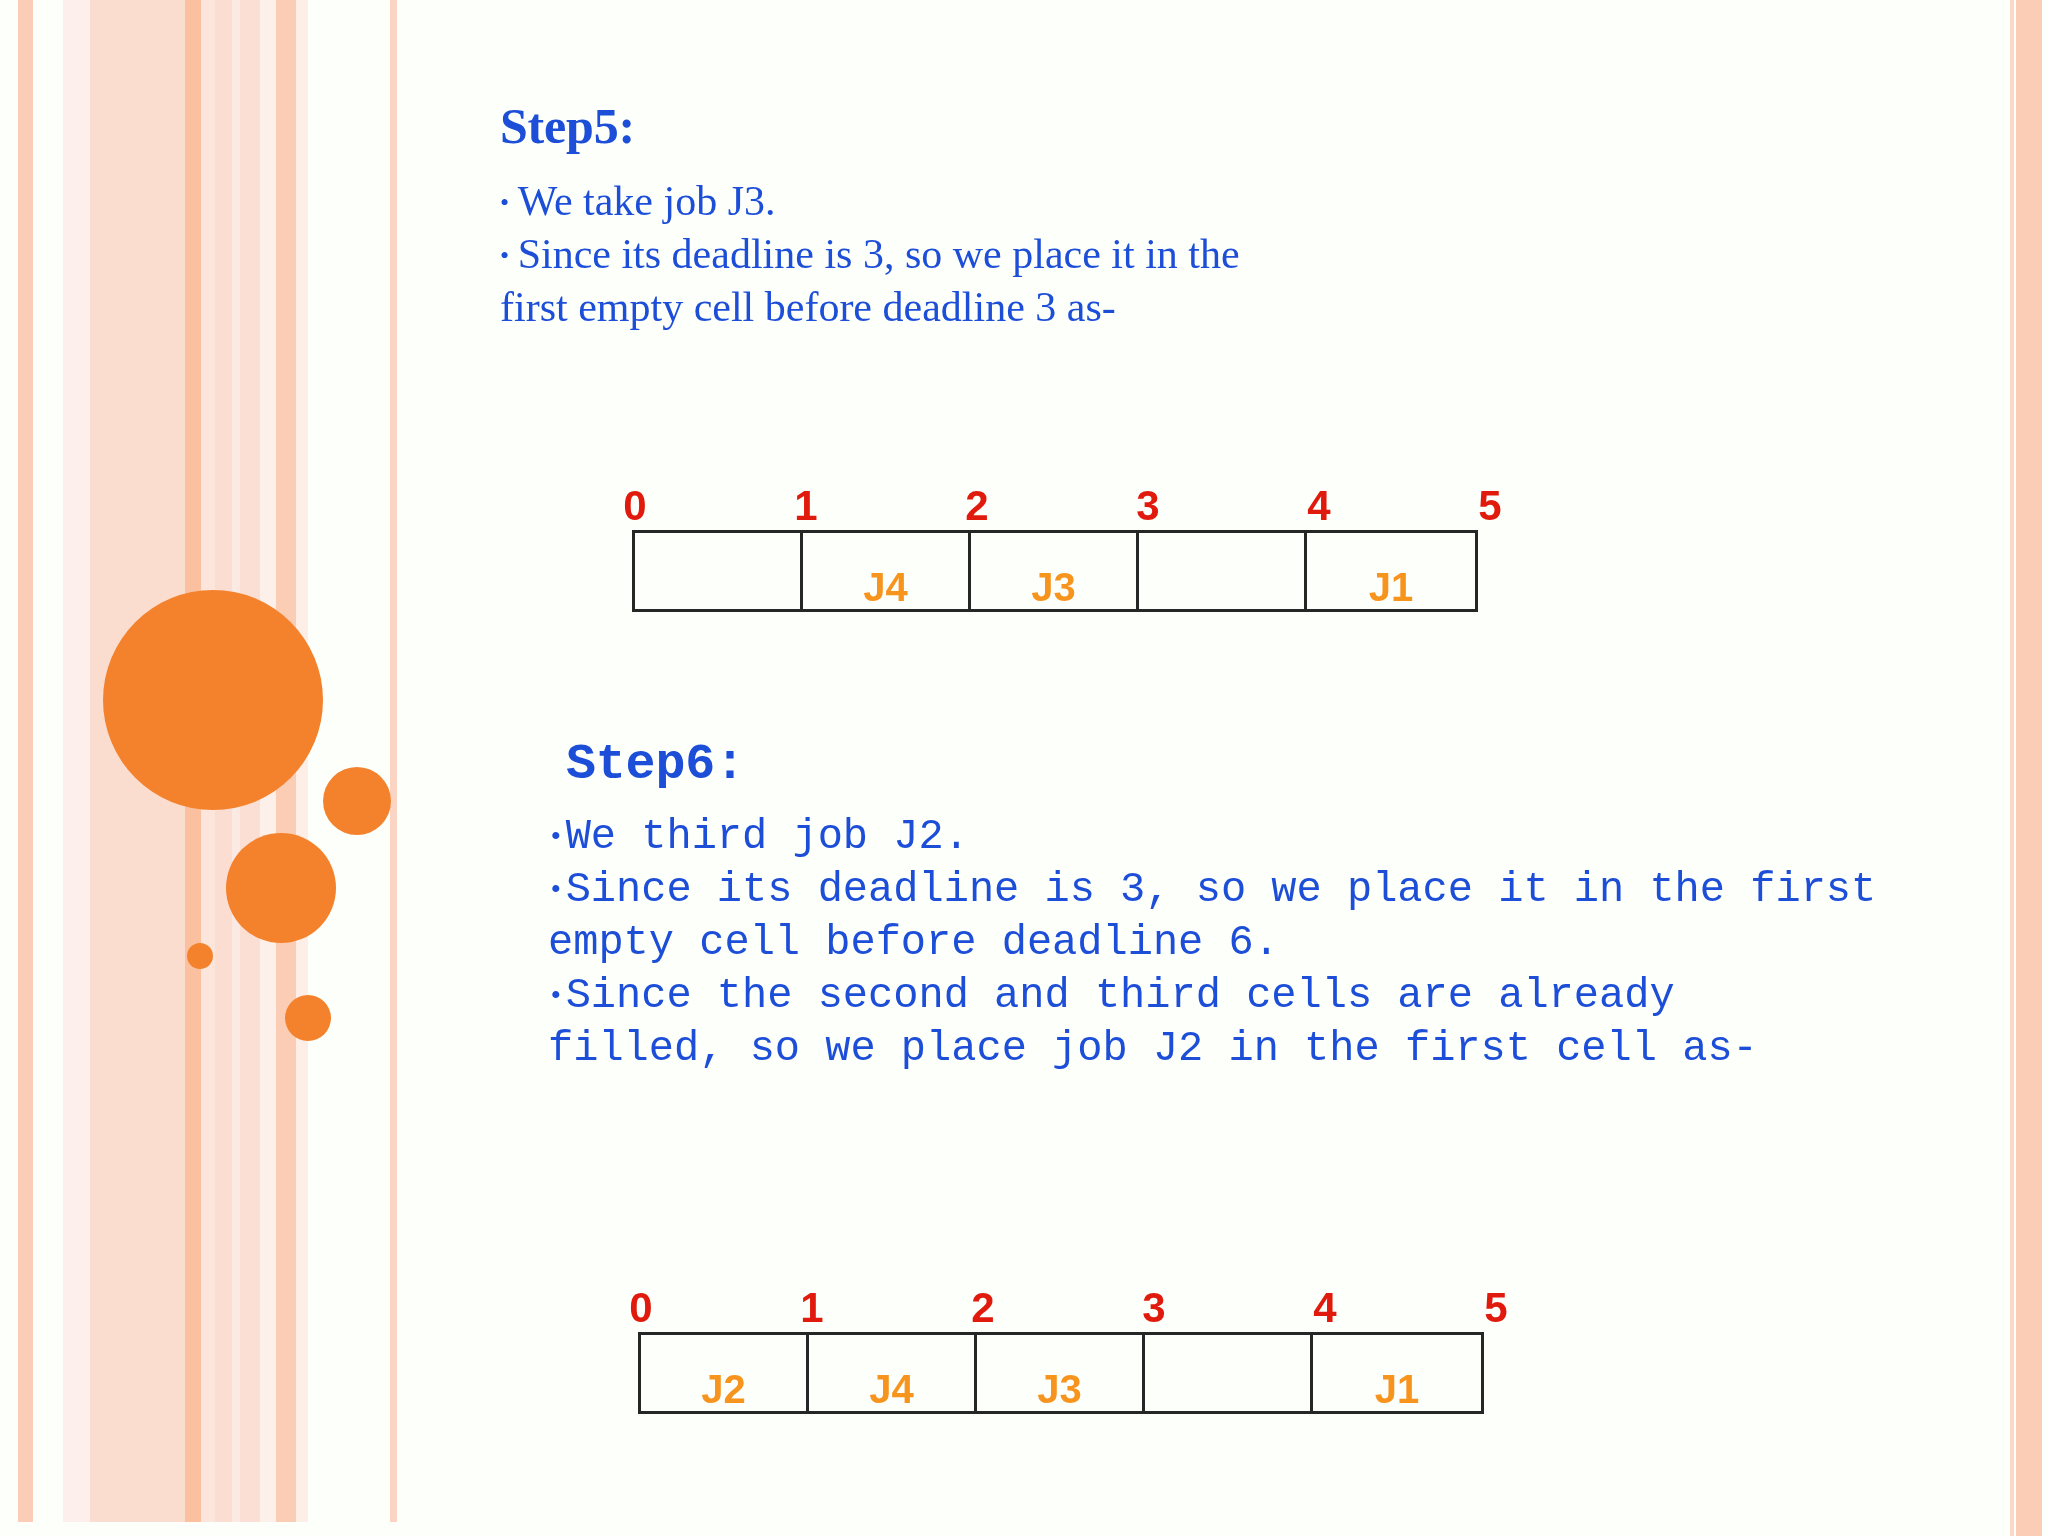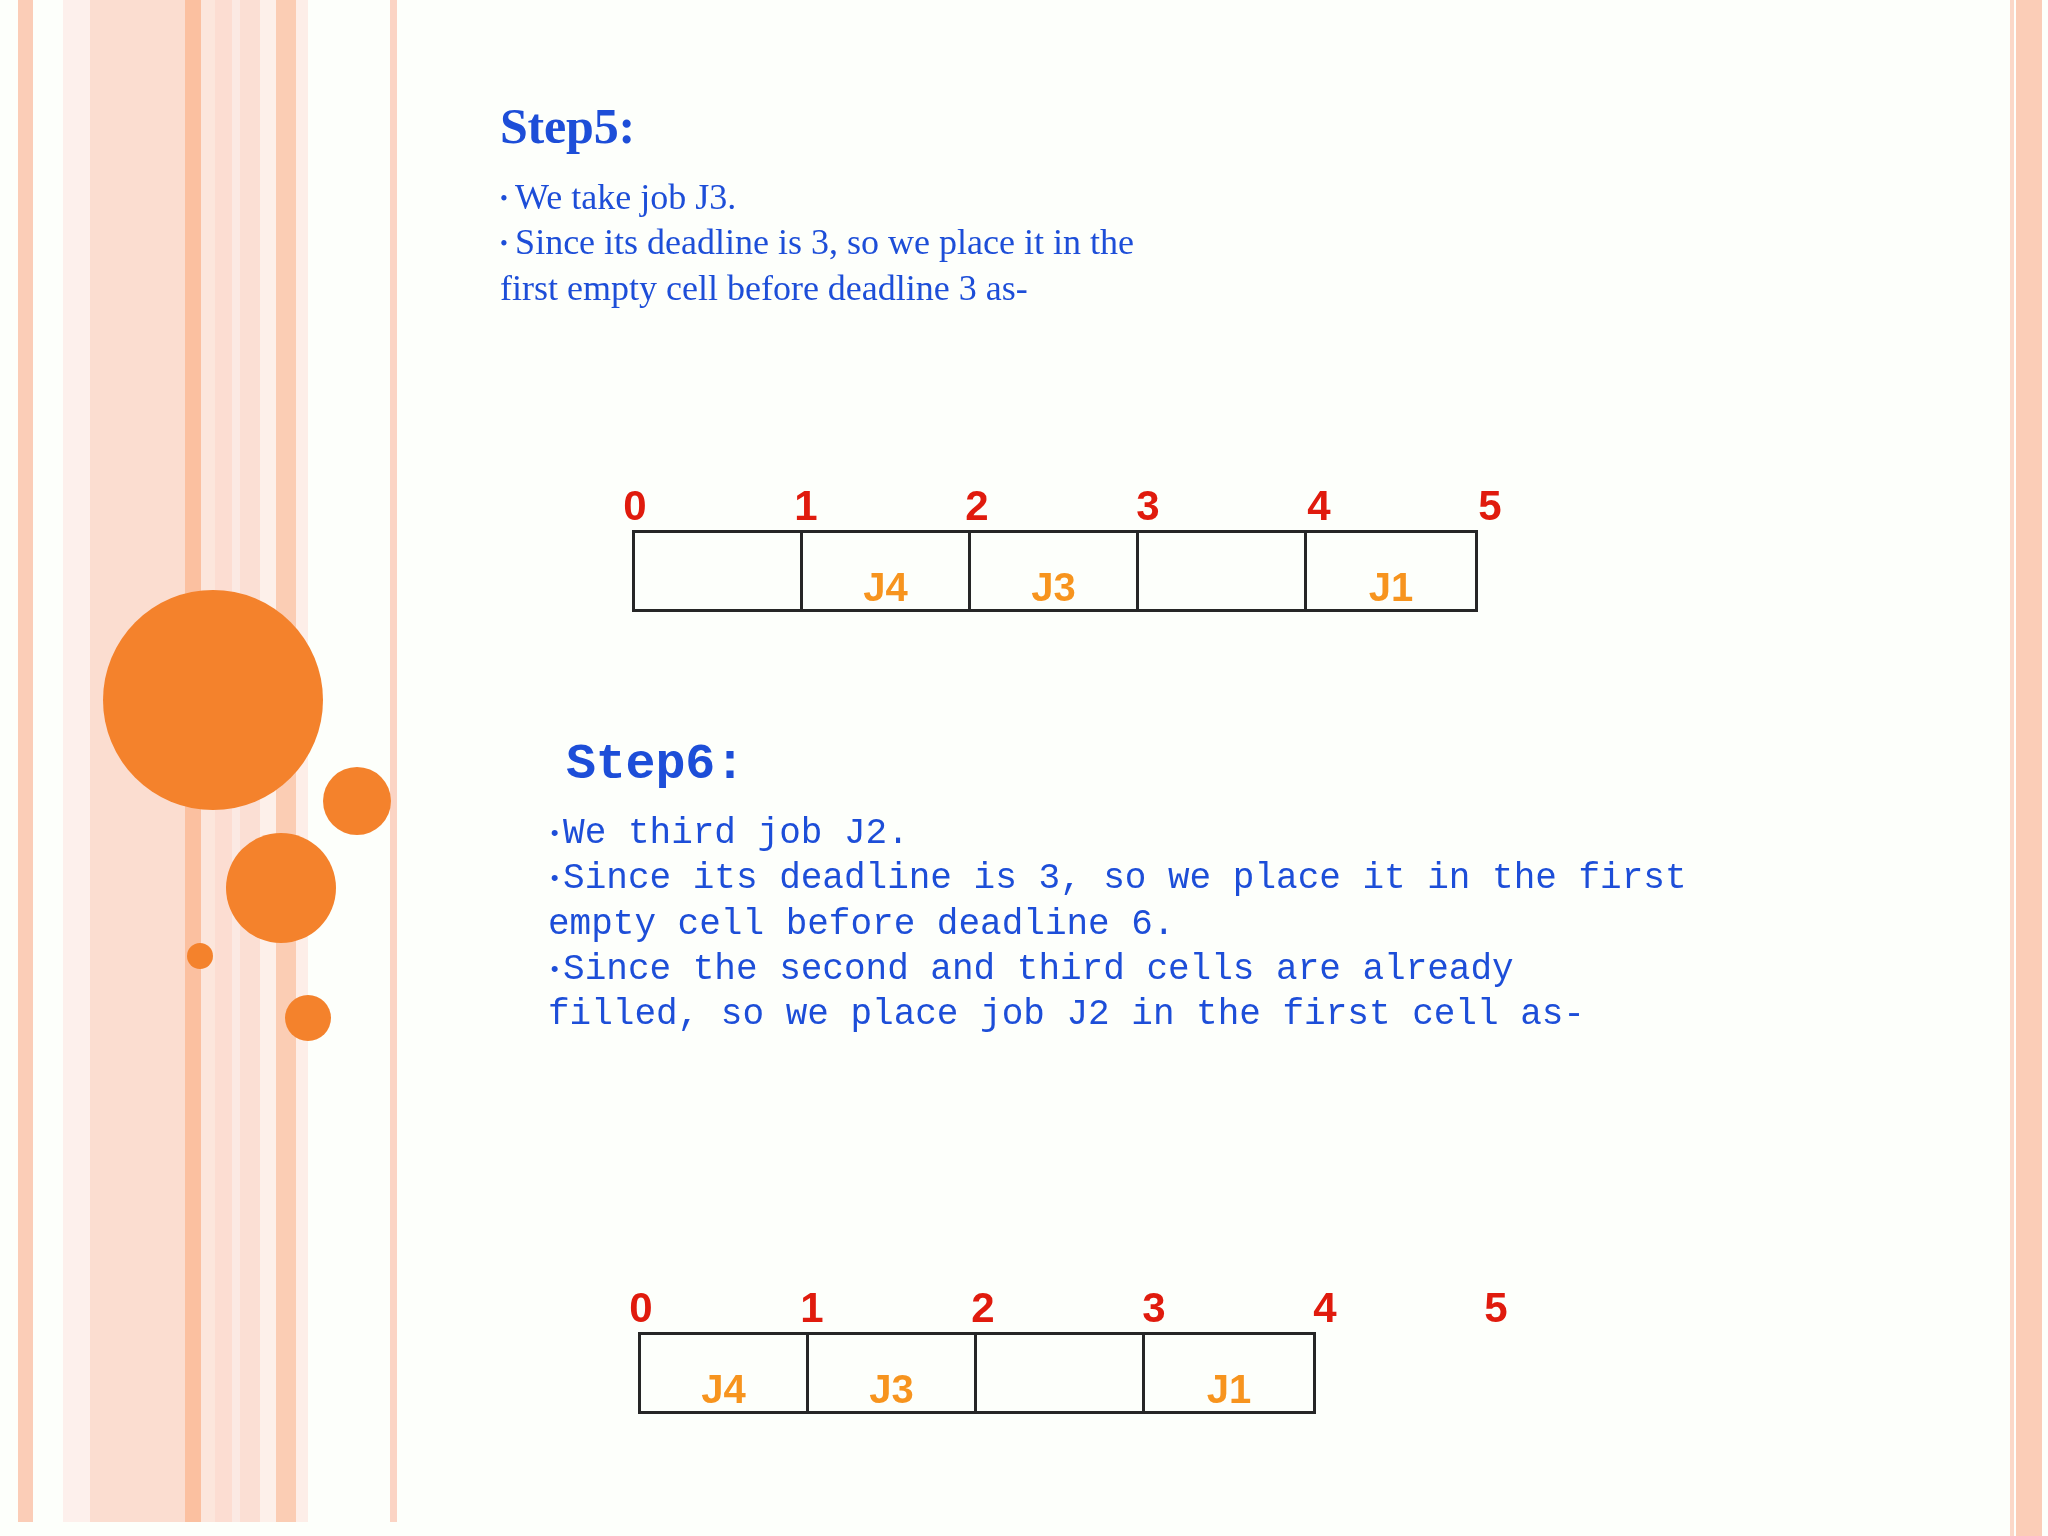--- a/index.html
+++ b/index.html
@@ -54,21 +54,21 @@
     color: #1d4ed8;
   }
   .step-title {
     font-weight: bold;
     font-size: 50px;
     line-height: 1.06;
     letter-spacing: -0.2px;
     white-space: nowrap;
   }
   .body-line {
-    font-size: 36px;
+    font-size: 42px;
     line-height: 1.26;
     font-weight: normal;
     white-space: nowrap;
   }
   .bullet-dot {
     display: inline-block;
     width: 0.42em;
   }
   .bullet-dot::before {
     content: "\2022";
@@ -194,20 +194,21 @@
   <div class="array-figure" style="left:638px; top:1284px;">
     <div class="array-ticks" id="step6-ticks">
         <div class="tick" style="color: rgb(224, 27, 13); left: 3px;">0</div>
         <div class="tick" style="color: rgb(224, 27, 13); left: 174px;">1</div>
         <div class="tick" style="color: rgb(224, 27, 13); left: 345px;">2</div>
         <div class="tick" style="color: rgb(224, 27, 13); left: 516px;">3</div>
         <div class="tick" style="color: rgb(224, 27, 13); left: 687px;">4</div>
         <div class="tick" style="color: rgb(224, 27, 13); left: 858px;">5</div>
       </div>
     <div class="array-cells" id="step6-cells">
+        <div class="array-cell" style="color: rgb(247, 148, 30);">J2</div>
         <div class="array-cell" style="color: rgb(247, 148, 30);">J4</div>
         <div class="array-cell" style="color: rgb(247, 148, 30);">J3</div>
         <div class="array-cell" style="color: rgb(247, 148, 30);"></div>
         <div class="array-cell" style="color: rgb(247, 148, 30);">J1</div>
       </div>
   </div>
 
 </div>
 
 </body></html>

